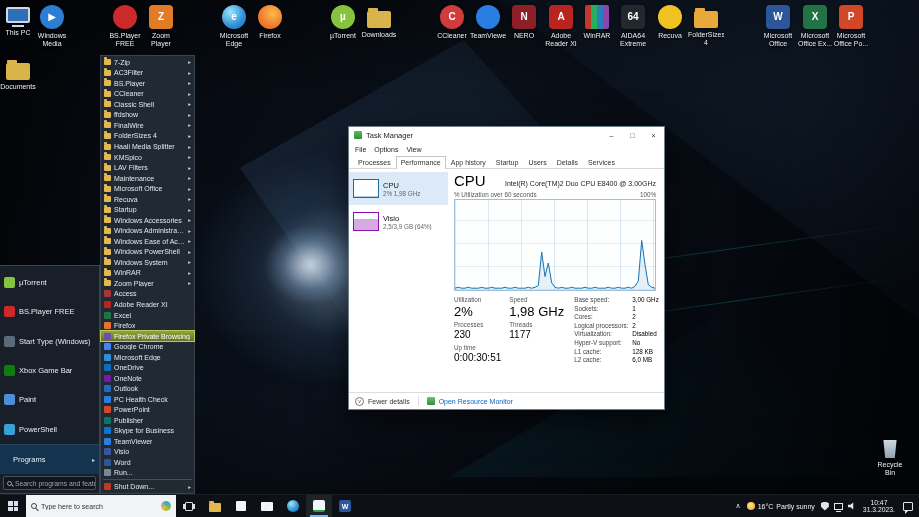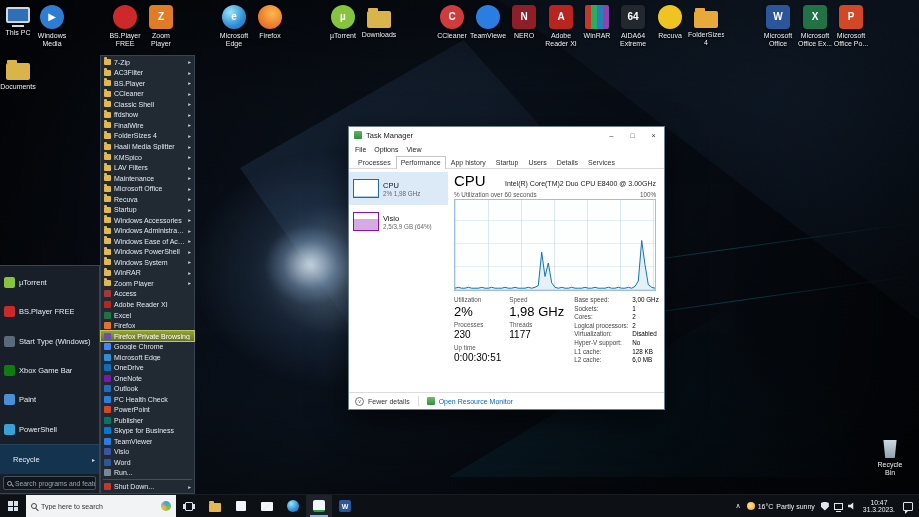--- a/index.html
+++ b/index.html
@@ -282,21 +282,21 @@
         <div class="sl-item">
           <span class="sl-ic" style="background: rgb(74, 144, 217);"></span>
           <span class="sl-txt">Paint</span>
         </div>
         <div class="sl-item">
           <span class="sl-ic" style="background: rgb(58, 160, 216);"></span>
           <span class="sl-txt">PowerShell</span>
         </div>
         <div class="sl-item hl">
           <span class="sl-ic none"></span>
-          <span class="sl-txt">Recycle</span>
+          <span class="sl-txt">Programs</span>
           <span class="sl-arr">▸</span>
         </div>
       </div>
     <div class="sl-search">
       <span class="mag"></span>
       <span>Search programs and features</span>
     </div>
   </div>
 
   <div class="flyout">

